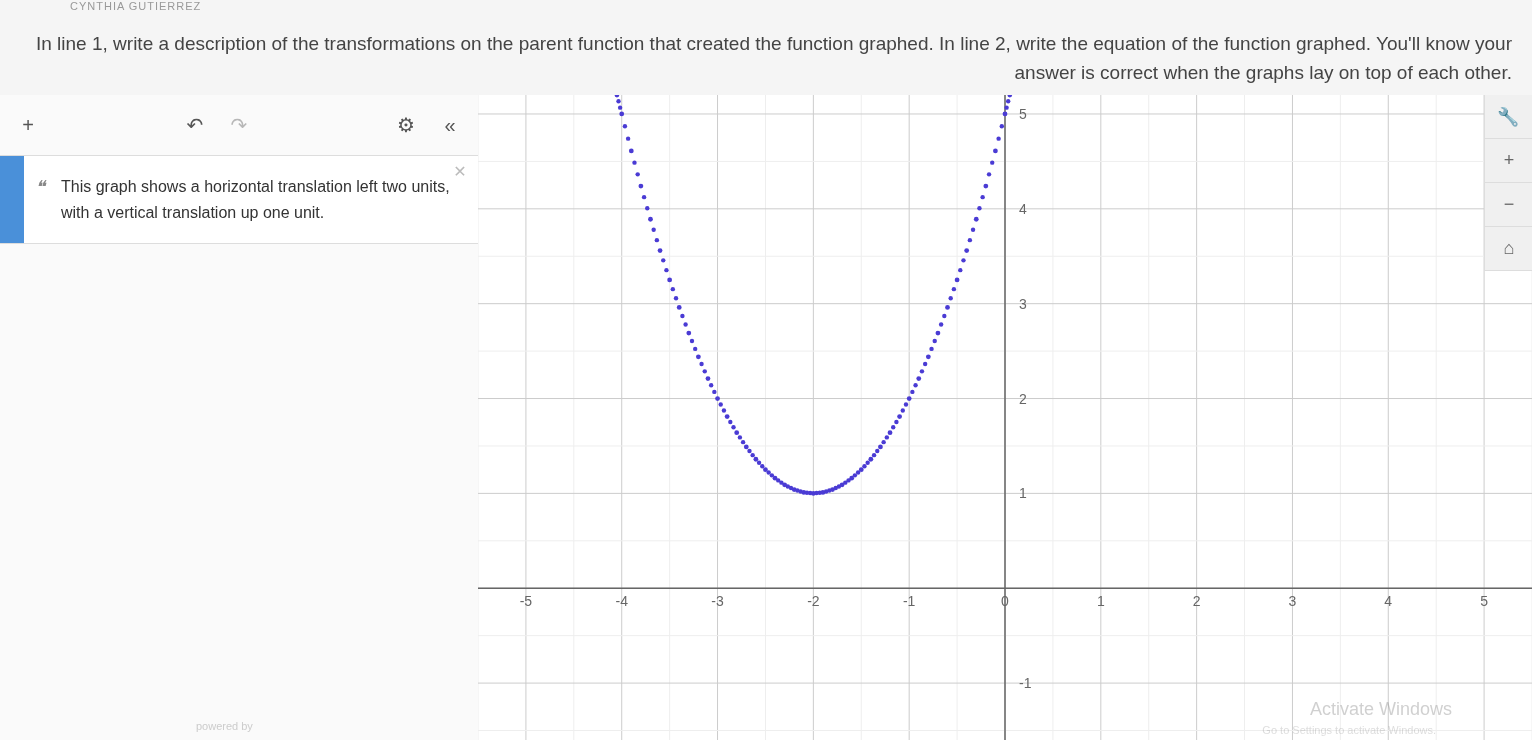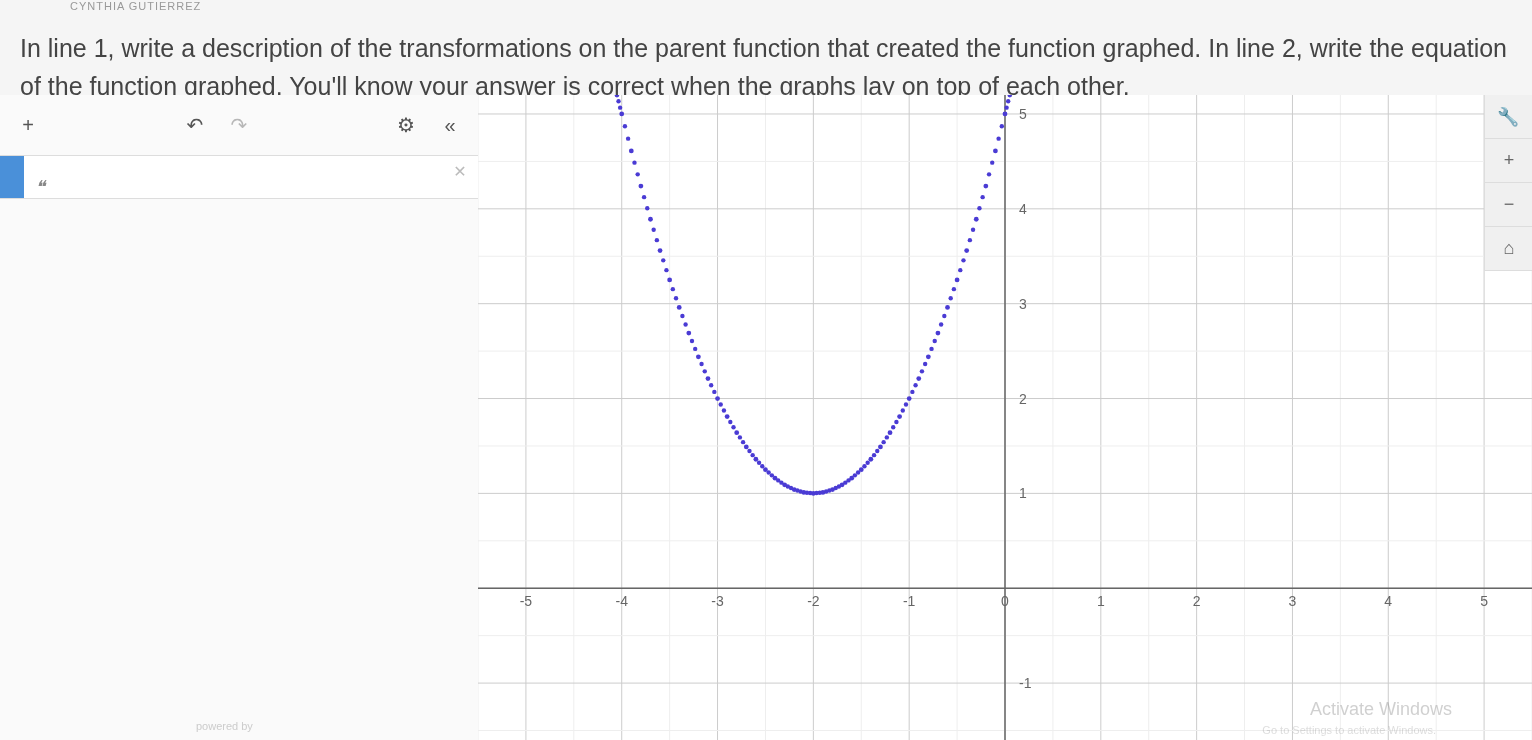--- a/index.html
+++ b/index.html
@@ -18,22 +18,22 @@
       font-size: 11px;
       color: #999;
       letter-spacing: 1px;
     }
     .instructions {
       position: absolute;
       top: 20px;
       left: 0;
       right: 0;
       padding: 10px 20px;
-      text-align: left;
-      font-size: 25px;
+      text-align: right;
+      font-size: 19px;
       color: #444;
       line-height: 1.5;
     }
     .content {
       position: absolute;
       top: 95px;
       left: 0;
       right: 0;
       bottom: 0;
       display: flex;
@@ -178,20 +178,21 @@
       <div class="tb-spacer"></div>
       <div class="tb-btn">
         <span>⚙</span>
       </div>
       <div class="tb-btn">«</div>
     </div>
 
     <div class="input-row">
       <div class="row-handle"></div>
       <div class="row-icon">❝</div>
+      <div class="row-text">This graph shows a horizontal translation left two units, with a vertical translation up one unit.</div>
       <div class="row-close">
         <span>✕</span>
       </div>
     </div>
 
     <div class="powered">powered by</div>
   </div>
 
   <div class="graph-panel">
     <svg class="graph-svg" id="graph-svg" viewBox="0 0 1054 645">

